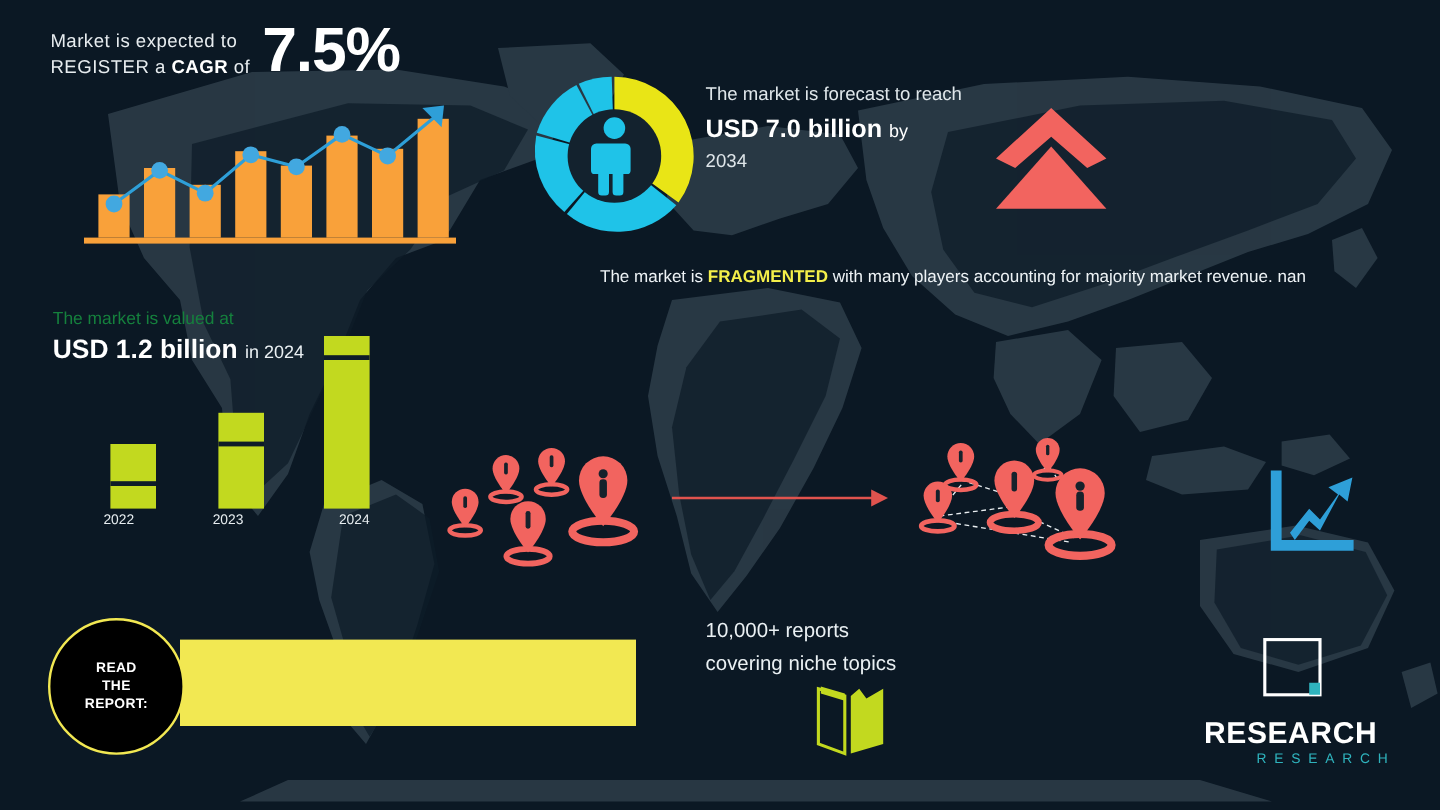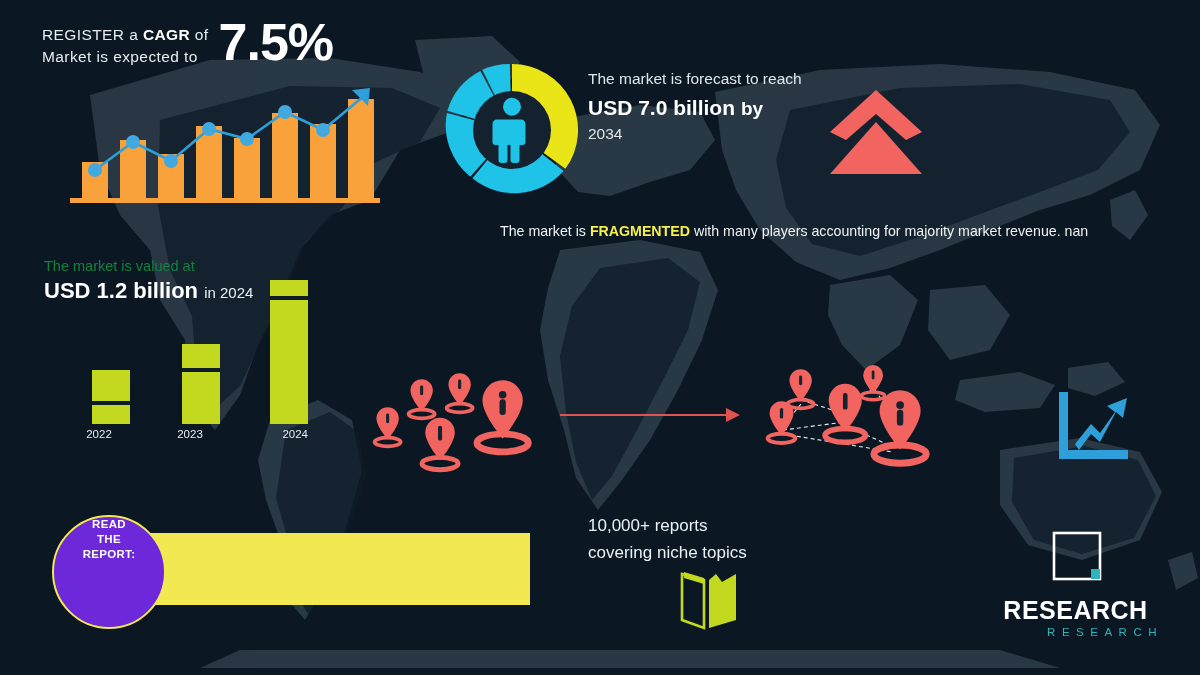--- a/index.html
+++ b/index.html
@@ -17,40 +17,40 @@
   .cagr-block{left:42px;top:14px;width:360px;}
   .cagr-lines{display:inline-block;vertical-align:top;color:#e7ecef;
     font-size:15.5px;line-height:22px;letter-spacing:.4px;padding-top:10px;}
   .cagr-lines .b{font-weight:bold;color:#ffffff;}
   .cagr-value{display:inline-block;vertical-align:top;color:#ffffff;
     font-size:52px;font-weight:bold;line-height:56px;letter-spacing:-1px;margin-left:10px;}
 
   .forecast-block{left:588px;top:68px;width:250px;}
   .forecast-lead{color:#dfe6ea;font-size:15.5px;line-height:22px;}
   .forecast-big{color:#ffffff;font-size:21px;font-weight:bold;line-height:28px;margin-top:4px;}
-  .forecast-big .sm{font-size:19px;font-weight:bold;}
+  .forecast-big .sm{font-size:15px;font-weight:normal;}
   .forecast-year{color:#dfe6ea;font-size:15.5px;line-height:21px;}
 
   .frag-block{left:500px;top:220px;width:640px;color:#eef3f6;
     font-size:14.2px;line-height:23px;}
   .frag-hi{color:#f4ef4a;font-weight:bold;}
 
   .valued-block{left:44px;top:256px;width:300px;}
   .valued-lead{color:#15803d;font-size:14.5px;line-height:20px;}
   .valued-big{color:#ffffff;font-size:22px;font-weight:bold;line-height:30px;}
   .valued-big .sm{font-size:15px;font-weight:normal;color:#eaf0f3;}
 
   .reports-block{left:588px;top:512px;width:260px;color:#eaf0f3;
     font-size:17px;line-height:27px;}
 
   
   .banner{left:150px;top:533px;width:380px;height:72px;background:#f2e852;}
-  .read-circle{left:52px;top:515px;width:110px;height:110px;border-radius:50%;
-    background:#6d28d9;border:2.5px solid #f2e852;
-    display:flex;align-items:flex-start;justify-content:center;}
+  .read-circle{left:40px;top:515px;width:110px;height:110px;border-radius:50%;
+    background:#000000;border:2.5px solid #f2e852;
+    display:flex;align-items:center;justify-content:center;}
   .read-circle span{color:#ffffff;font-size:11.5px;font-weight:bold;line-height:15px;
     text-align:center;letter-spacing:.3px;}
   .banner-text{left:165px;top:560px;width:360px;color:#17202a;
     font-size:12.8px;font-weight:bold;letter-spacing:.1px;}
 
   
   .logo-wrap{left:988px;top:530px;width:175px;height:118px;}
   .logo-name{color:#ffffff;font-size:25px;font-weight:bold;letter-spacing:.5px;
     text-align:center;line-height:28px;}
   .logo-sub{color:#2fb3bd;font-size:11.5px;letter-spacing:6.5px;
@@ -112,22 +112,22 @@
                L286,292 L262,340 L240,386 L214,410 L196,368 L192,316 L170,270 L158,206 Z"></path>
       <path d="M286,430 L330,412 L358,432 L366,476 L350,524 L330,578 L308,614 L294,590
                L288,540 L276,498 Z"></path>
       <path d="M1014,458 L1084,446 L1138,460 L1156,496 L1134,538 L1082,554 L1034,540
                L1012,502 Z"></path>
     </g>
   </svg>
 
   <div class="abs cagr-block">
     <div class="cagr-lines">
+      <div>Market is expected to</div>
       <div><span>REGISTER a </span><span class="b">CAGR</span><span> of</span></div>
-      <div>Market is expected to</div>
     </div><div class="cagr-value">7.5%</div>
   </div>
 
   <svg class="abs" style="left:64px;top:82px;" width="320" height="125" viewBox="0 0 320 125">
 
     <g fill="#f9a13a">
       <rect x="18" y="80" width="26" height="36"></rect>
       <rect x="56" y="58" width="26" height="58"></rect>
       <rect x="94" y="72" width="26" height="44"></rect>
       <rect x="132" y="44" width="26" height="72"></rect>

